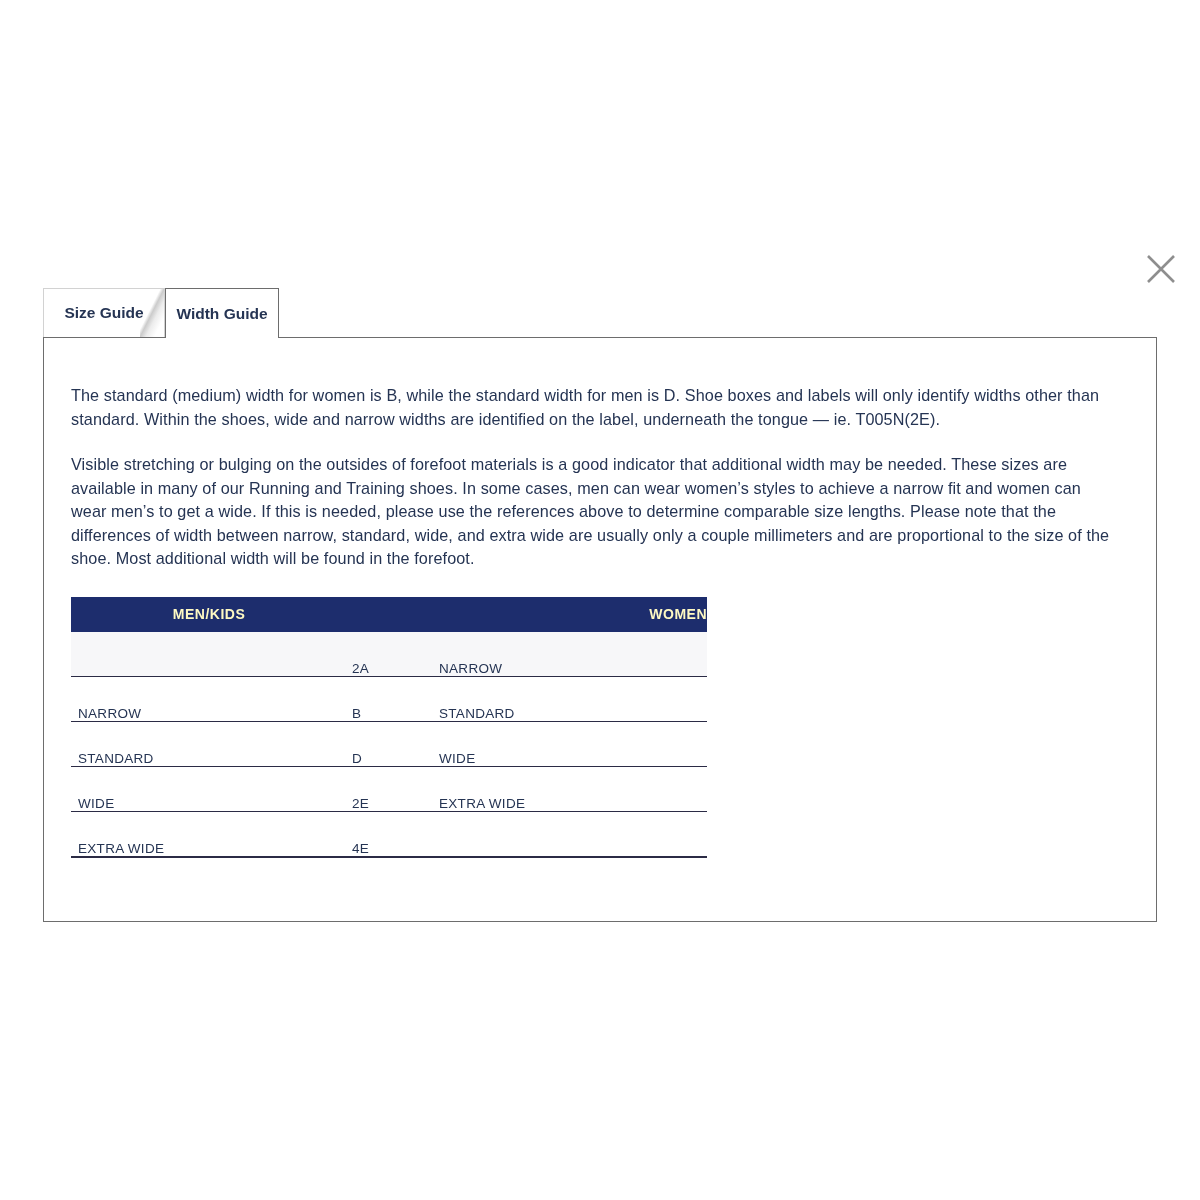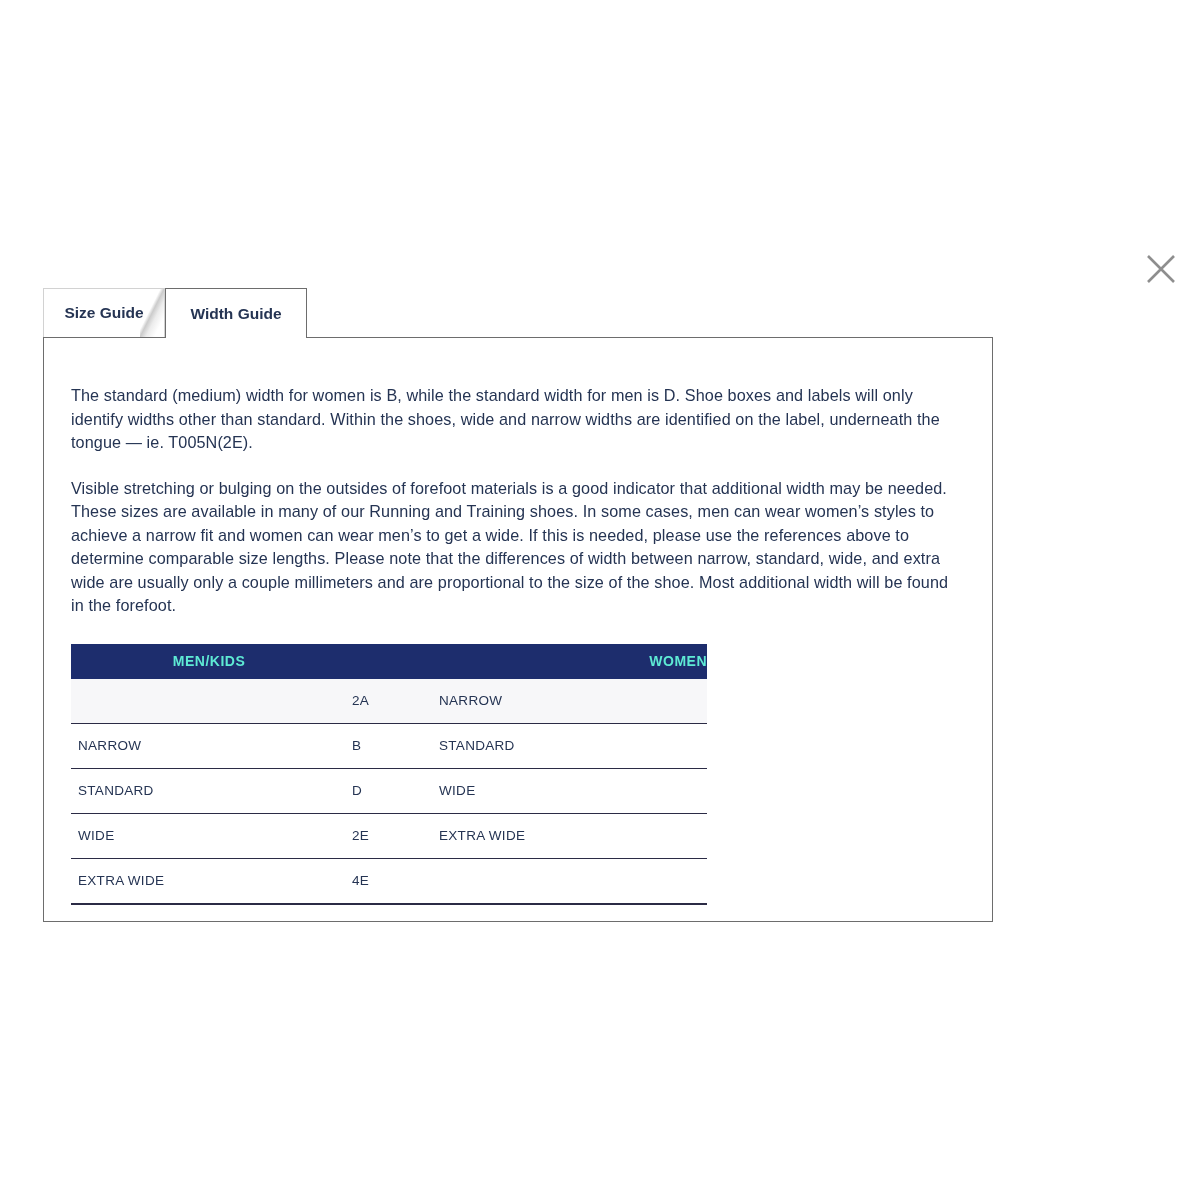--- a/index.html
+++ b/index.html
@@ -23,46 +23,46 @@
   }
   .tab-inactive {
     width:122px; border:1px solid #d2d2d2; border-bottom:none; position:relative; overflow:hidden;
   }
   .tab-inactive .fold {
     content:""; position:absolute; top:0; right:0; width:24px; height:100%;
     background:linear-gradient(to bottom right, rgba(255,255,255,0) 42%, rgba(140,140,140,0.45) 50%, rgba(235,235,235,0.95) 62%, #ffffff 80%);
     pointer-events:none;
   }
   .tab-active {
-    width:142px; height:50px; border:1px solid #6d6d6d; border-bottom:none;
+    width:114px; height:50px; border:1px solid #6d6d6d; border-bottom:none;
     margin-bottom:-1px; z-index:4; position:relative;align-items:center;
   }
 
   
   .panel {
-    position:absolute; left:43px; top:337px; width:950px; height:585px;
+    position:absolute; left:43px; top:337px; width:1114px; height:585px;
     box-sizing:border-box; border:1px solid #6d6d6d; background:#ffffff;
     padding:46px 40px 0 27px; z-index:2;
   }
   .panel p { margin:0; font-size:16.2px; line-height:23.5px; letter-spacing:0.1px; }
   .intro { max-width:1046px; }
   .question-block { margin-top:22px; max-width:1048px; }
   .q-heading { font-weight:bold; }
 
   
   .wtable { margin-top:26px; width:636px; }
   .thead {
     display:flex; align-items:center; height:35px;
-    background:#1d2d6d; color:#5eead4; font-weight:bold; font-size:14px; letter-spacing:0.5px;
+    background:#1d2d6d; color:#fef9c3; font-weight:bold; font-size:14px; letter-spacing:0.5px;
   }
   .th-men { width:276px; text-align:center; }
   .th-gap { width:84px; }
   .th-women { width:276px; text-align:right; }
   .trow {
-    display:flex; align-items:center; height:44px;
+    display:flex; align-items:flex-end; height:44px;
     border-bottom:1px solid #2b2b45; font-size:13.5px; letter-spacing:0.3px;
     background:#ffffff;
   }
   .trow.shaded { background:#f7f7f9; }
   .trow:last-child { border-bottom:2px solid #2b2b45; }
   .td-men { width:276px; padding-left:7px; box-sizing:border-box; }
   .td-code { width:84px; padding-left:5px; box-sizing:border-box; }
   .td-women { width:276px; padding-left:8px; box-sizing:border-box; }
 </style>
 </head>

